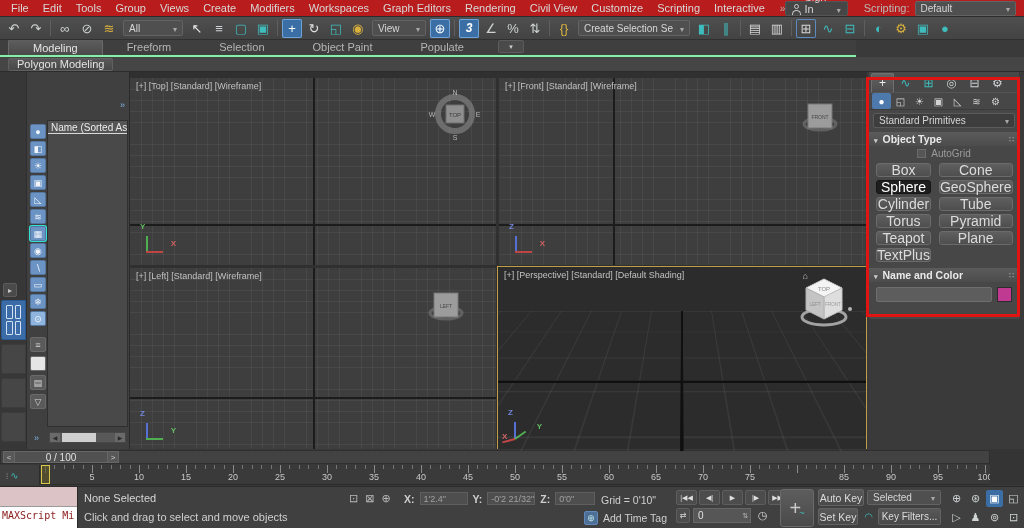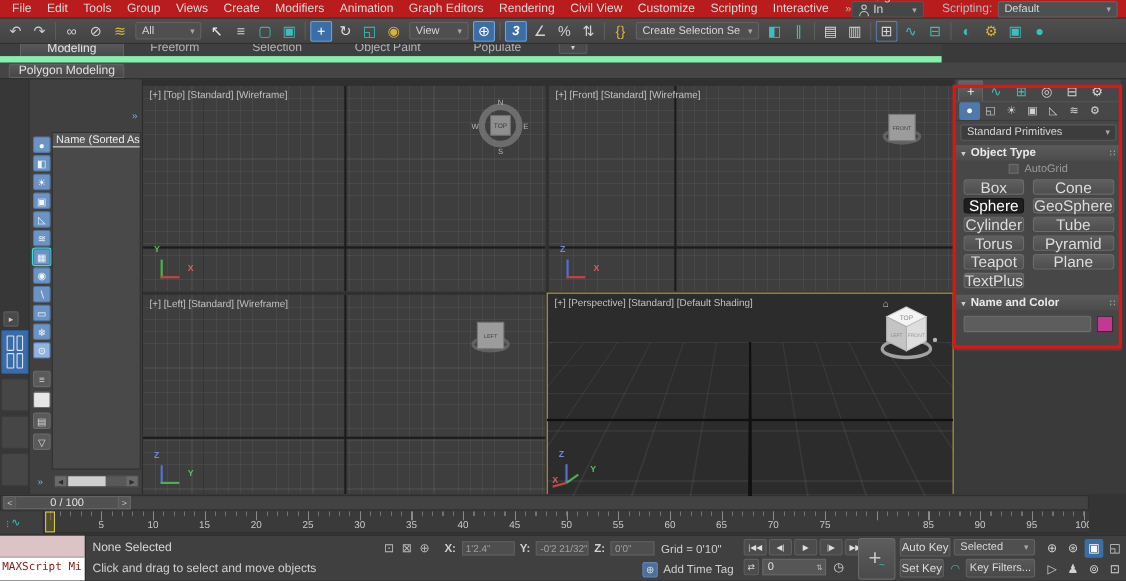--- a/index.html
+++ b/index.html
@@ -24,21 +24,21 @@
   .toolbar{position:absolute;left:0;top:17px;width:1024px;height:23px;background:linear-gradient(#4f4f4f,#434343);border-bottom:1px solid #303030;display:flex;align-items:center;padding:0 3px;z-index:20}
   .tbg{display:flex;align-items:center}
   .tbi{width:20px;height:19px;display:flex;align-items:center;justify-content:center;font-size:13px;color:#cfd3d4;border-radius:2px;margin:0 1px;cursor:default}
   .tbi.active{background:#3a6ea5;box-shadow:inset 0 0 0 1px #6fa3d8;color:#fff}
   .tbi.outlined{box-shadow:inset 0 0 0 1px #5b89c0}
   .tbi.snap{font-weight:bold;font-style:italic;font-size:12px}
   .tbi.sep{width:1px;height:16px;background:#5e5e5e;margin:0 3px;border-radius:0}
   .tb-dd{height:16px;margin:0 3px}
 
   
-  .ribbon{position:absolute;left:0;top:40px;width:856px;height:17px;background:#3f3f3f;border-bottom:6px solid #86efac;display:flex;align-items:flex-end;padding-left:18px;z-index:19}
+  .ribbon{position:absolute;left:0;top:40px;width:856px;height:17px;background:#3f3f3f;border-bottom:2px solid #86efac;display:flex;align-items:flex-end;padding-left:8px;z-index:19}
   .rtab{padding:1px 24px;font-size:11px;color:#b5b5b5;height:16px;line-height:15px}
   .rtab.active{background:linear-gradient(#5e5e5e,#4a4a4a);border:1px solid #6a6a6a;border-bottom:none;border-radius:3px 3px 0 0;color:#e6e6e6}
   .rtool{width:26px;height:13px;background:#4a4a4a;border:1px solid #5c5c5c;border-radius:2px;margin:0 0 2px 10px;display:flex;align-items:center;justify-content:center;font-size:7px;color:#cfcfcf}
   .ribbon2{position:absolute;left:0;top:57px;width:1024px;height:15px;background:#454545;border-bottom:1px solid #2c2c2c;display:flex;align-items:center;z-index:19}
   .poly-btn{margin-left:8px;height:13px;background:linear-gradient(#585858,#484848);border:1px solid #616161;border-radius:2px;font-size:11px;color:#e2e2e2;padding:0 8px;display:flex;align-items:center}
 
   
   .lstrip{position:absolute;left:0;top:72px;width:27px;height:377px;background:#373737;border-right:1px solid #2e2e2e}
   .flyout{position:absolute;left:3px;top:211px;width:14px;height:14px;background:#4a4a4a;border:1px solid #5c5c5c;border-radius:2px;color:#c9c9c9;font-size:8px;display:flex;align-items:center;justify-content:center}
   .vtab{position:absolute;left:1px;width:25px;border-radius:2px 0 0 2px}
@@ -180,21 +180,21 @@
 
   <div class="menubar">
     <div class="menus">
         <span class="mi">File</span>
         <span class="mi">Edit</span>
         <span class="mi">Tools</span>
         <span class="mi">Group</span>
         <span class="mi">Views</span>
         <span class="mi">Create</span>
         <span class="mi">Modifiers</span>
-        <span class="mi">Animation</span>
+        <span class="mi">Workspaces</span>
         <span class="mi">Graph Editors</span>
         <span class="mi">Rendering</span>
         <span class="mi">Civil View</span>
         <span class="mi">Customize</span>
         <span class="mi">Scripting</span>
         <span class="mi">Interactive</span>
       </div>
     <span class="mi-overflow">»</span>
     <div class="signin">
       <span class="person">

